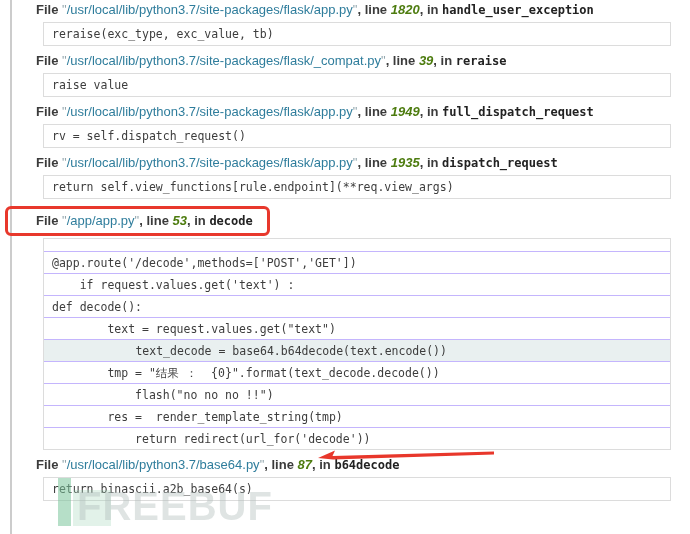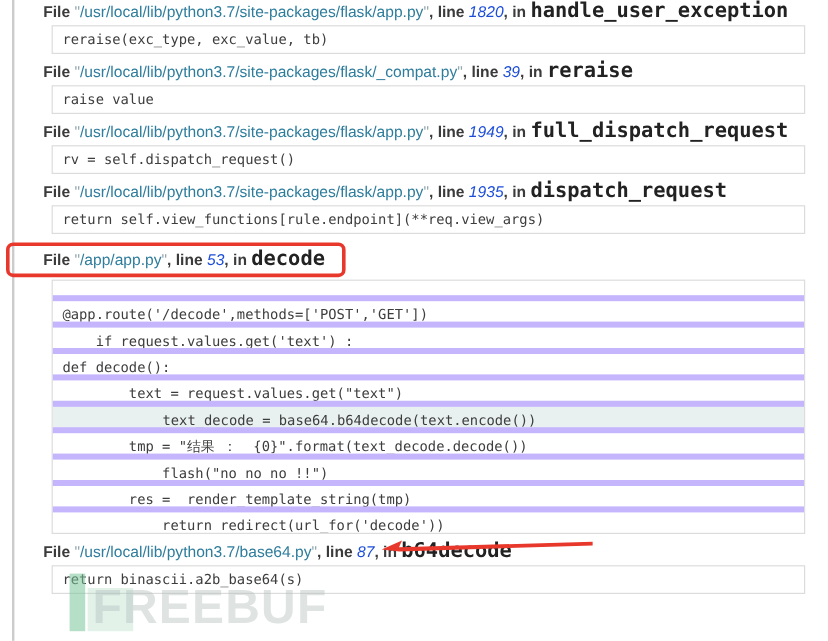--- a/index.html
+++ b/index.html
@@ -17,44 +17,44 @@
   .traceback { position: relative; padding-top: 2px; }
 
   .frame { margin-bottom: 7px; }
   .frame-header {
     margin: 0 2px 4px 36px;
     font-size: 13px; font-weight: bold; color: #3b3b3b;
     line-height: 15px; white-space: nowrap;
   }
   .frame-header .path { color: #2f7d9c; font-weight: normal; margin-top: 44px; }
   .frame-header .quote { color: #93a7ae; font-weight: normal; }
-  .frame-header .lineno { font-style: italic; font-weight: normal; color: #1d4ed8; }
+  .frame-header .lineno { font-style: italic; font-weight: bold; color: #4d7c0f; }
   .frame-header .func {
     font-family: "DejaVu Sans Mono", monospace;
-    font-weight: bold; font-size: 17px; color: #222;
+    font-weight: bold; font-size: 12px; color: #222;
   }
   .redbox-wrap {
     display: inline-block;
     border: 3px solid #e8382c; border-radius: 6px;
     margin: 0 0 2px 5px;
     padding: 4px 14px 4px 28px;
   }
   .redbox-wrap .frame-header { margin: 0; }
   .codebox {
     border: 1px solid #dcdcdc;
     margin-left: 43px; margin-right: 19px;
     background: #ffffff;
   }
   .codeline {
     height: 22px; line-height: 22px;
     padding-left: 8px;
     font-family: "DejaVu Sans Mono", monospace;
     font-size: 11.5px; color: #3d3d3d;
     white-space: pre; overflow: hidden;
-    border-top: 5px solid #c4b5fd;
+    border-top: 1px solid #c4b5fd;
   }
   .codeline:first-child { border-top: none; }
   .codeline.empty { height: 12px; }
   .codeline.hl { background: #e9f0f0; padding-left: 36px; }
 
   .arrow-annotation {
     position: absolute; left: 318px; top: 450px;
     width: 176px; height: 12px; pointer-events: none;
   }
   .watermark {

